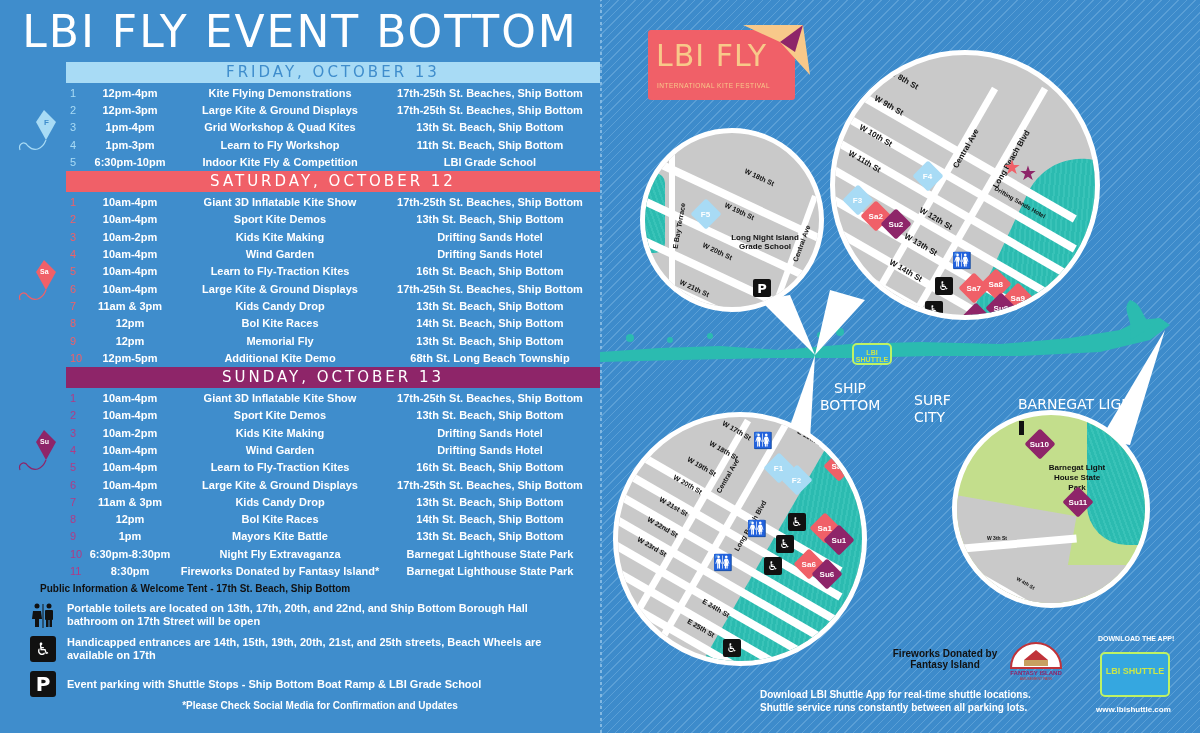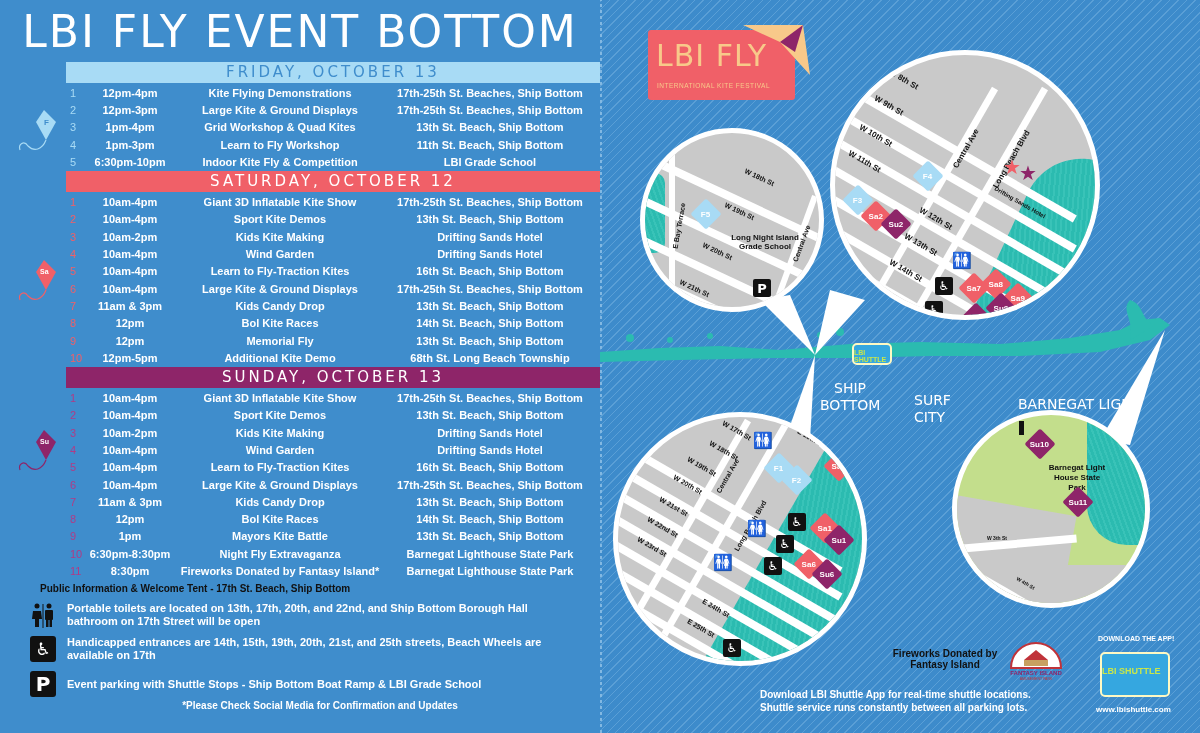--- a/index.html
+++ b/index.html
@@ -51,21 +51,21 @@
   .ocean { position: absolute; background: repeating-linear-gradient(70deg, #2bbbb0 0, #2bbbb0 3px, #39c3b8 3px, #39c3b8 5px); }
 
   .pin { position: absolute; width: 18px; height: 18px; display: flex; align-items: center; justify-content: center; font-size: 8px; font-weight: bold; color: #fff; }
   .kmark { position: absolute; width: 22px; height: 22px; transform: rotate(45deg); border-radius: 2px; display: flex; align-items: center; justify-content: center; }
   .kmark span { transform: rotate(-45deg); font-size: 8px; font-weight: bold; color: #fff; }
   .k-fri { background: #a8dbf5; }
   .k-sat { background: #f06068; }
   .k-sun { background: #8e2569; }
   .town { position: absolute; color: #fff; font-family: "DejaVu Sans", sans-serif; font-size: 14px; line-height: 17px; }
 
-  .shuttle { position: absolute; background: #35a7e0; border: 2px solid #fef9c3; border-radius: 5px; color: #c8e64b; font-size: 7px; font-weight: bold; text-align: left; }
+  .shuttle { position: absolute; background: #35a7e0; border: 2px solid #bef264; border-radius: 5px; color: #c8e64b; font-size: 7px; font-weight: bold; text-align: center; }
 
   .credits { position: absolute; color: #111; font-size: 10px; font-weight: bold; text-align: center; }
   .shuttle-note { position: absolute; left: 760px; top: 688px; color: #fff; font-size: 10px; font-weight: bold; line-height: 13px; }
   .app-head { position: absolute; left: 1098px; top: 635px; color: #fff; font-size: 7px; font-weight: bold; }
   .app-url { position: absolute; left: 1096px; top: 705px; color: #fff; font-size: 8px; font-weight: bold; }
   .fantasy { position: absolute; left: 1006px; top: 630px; width: 60px; height: 55px; }
 </style>
 </head>
 <body>
 

